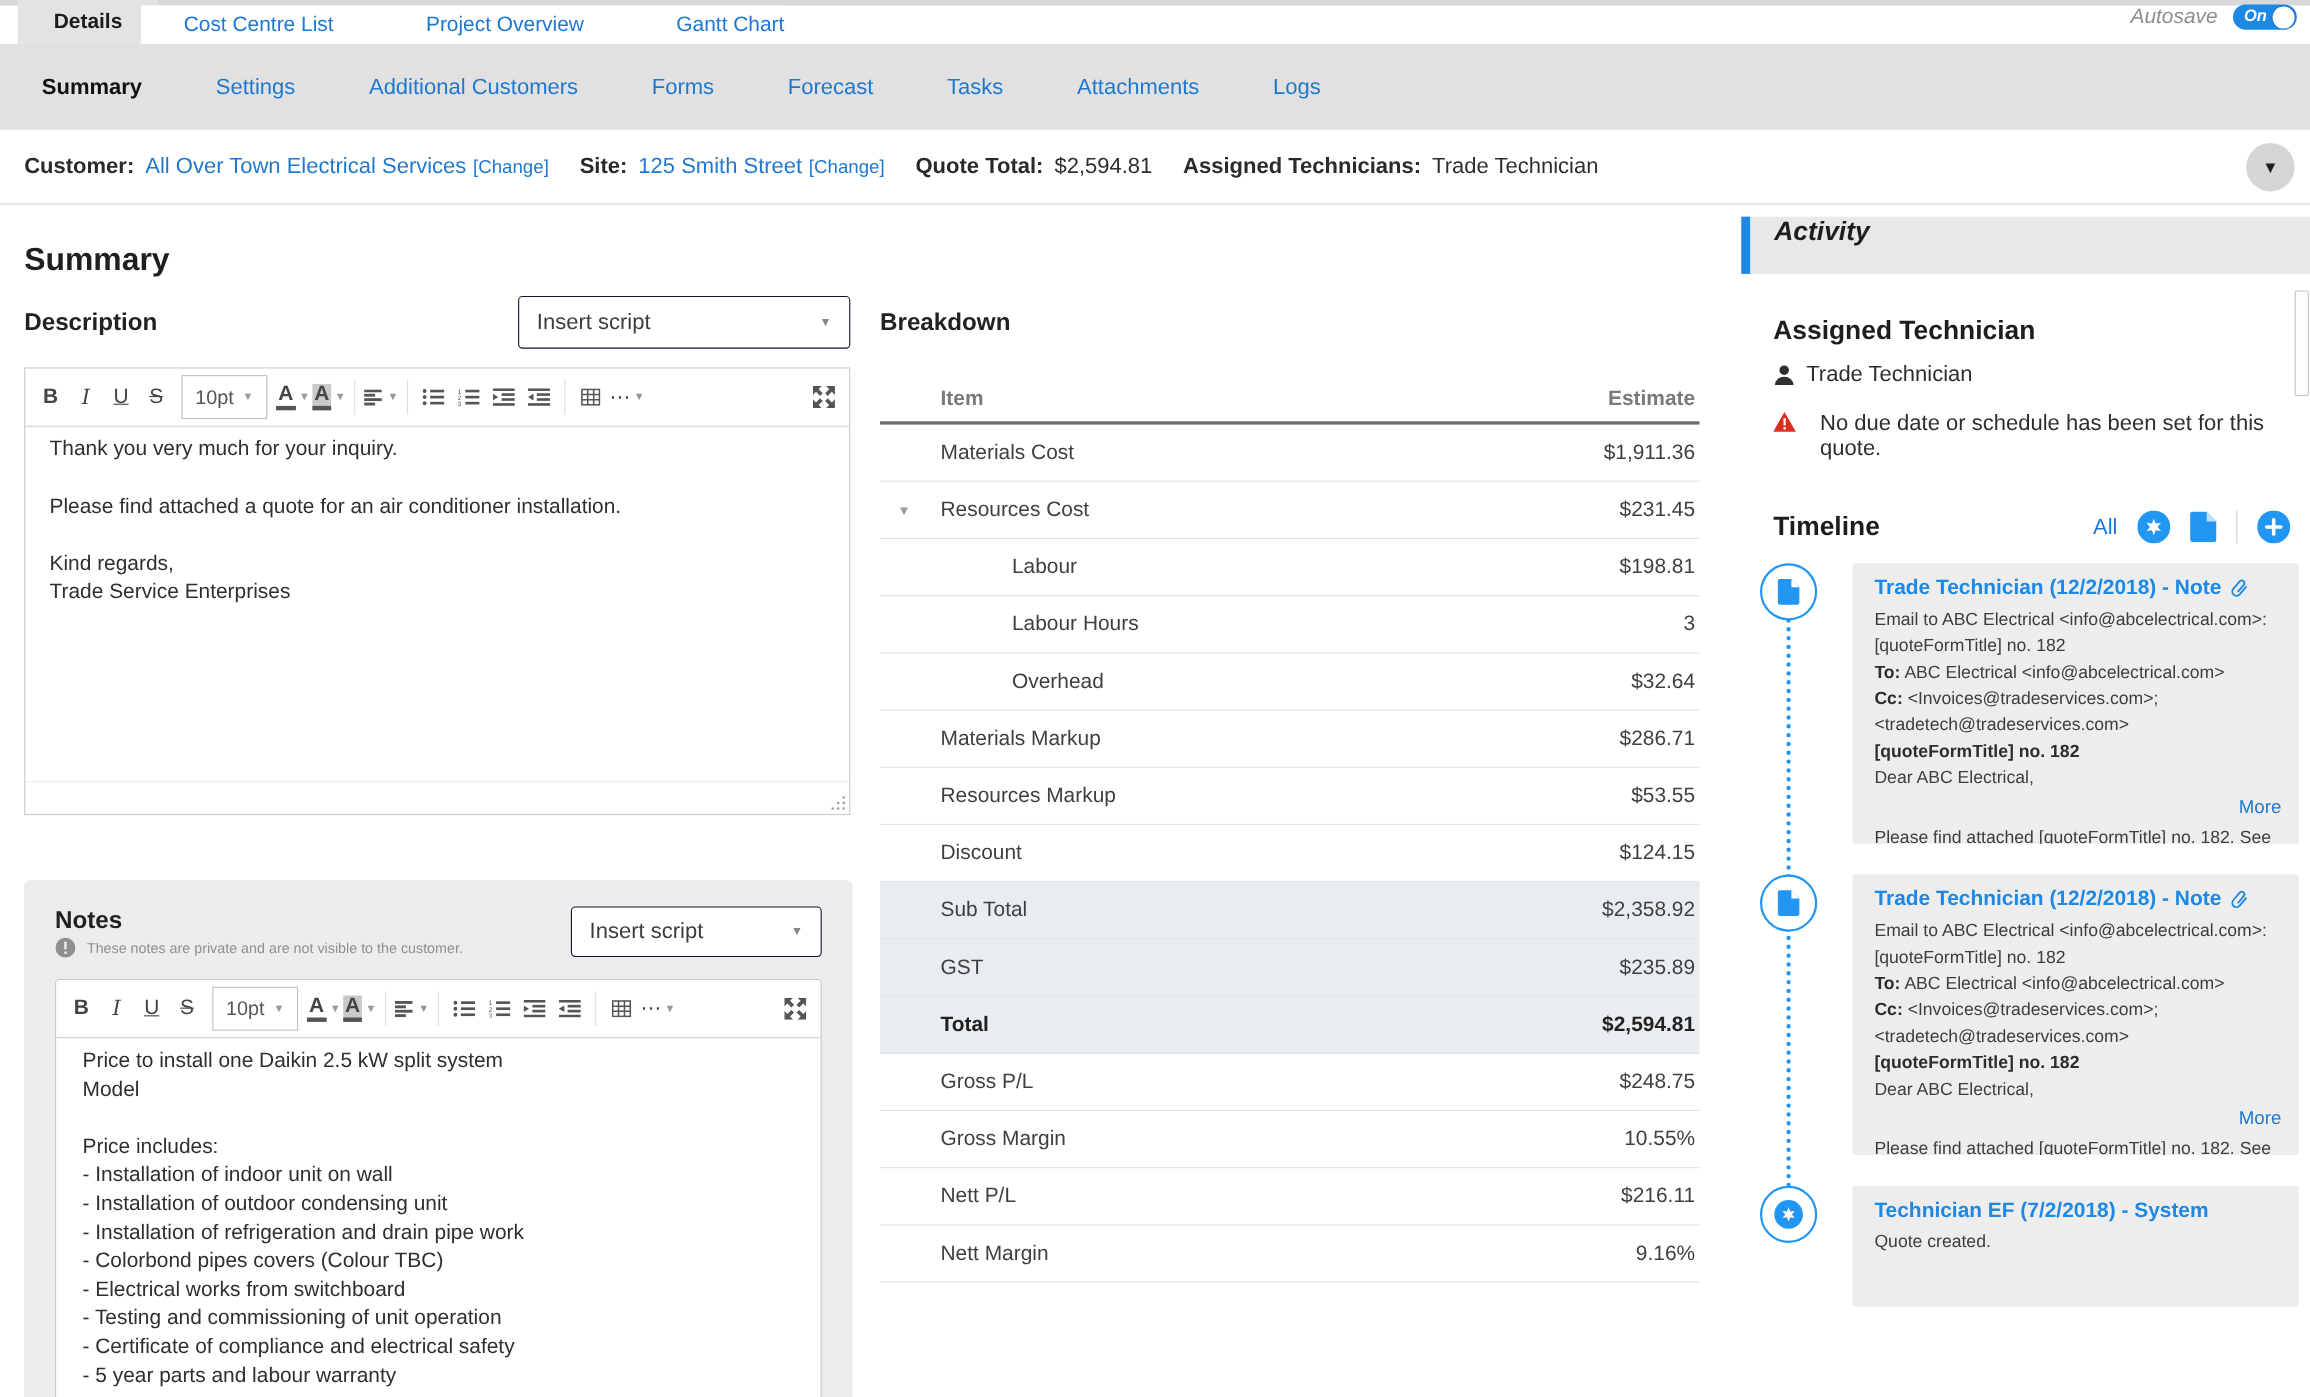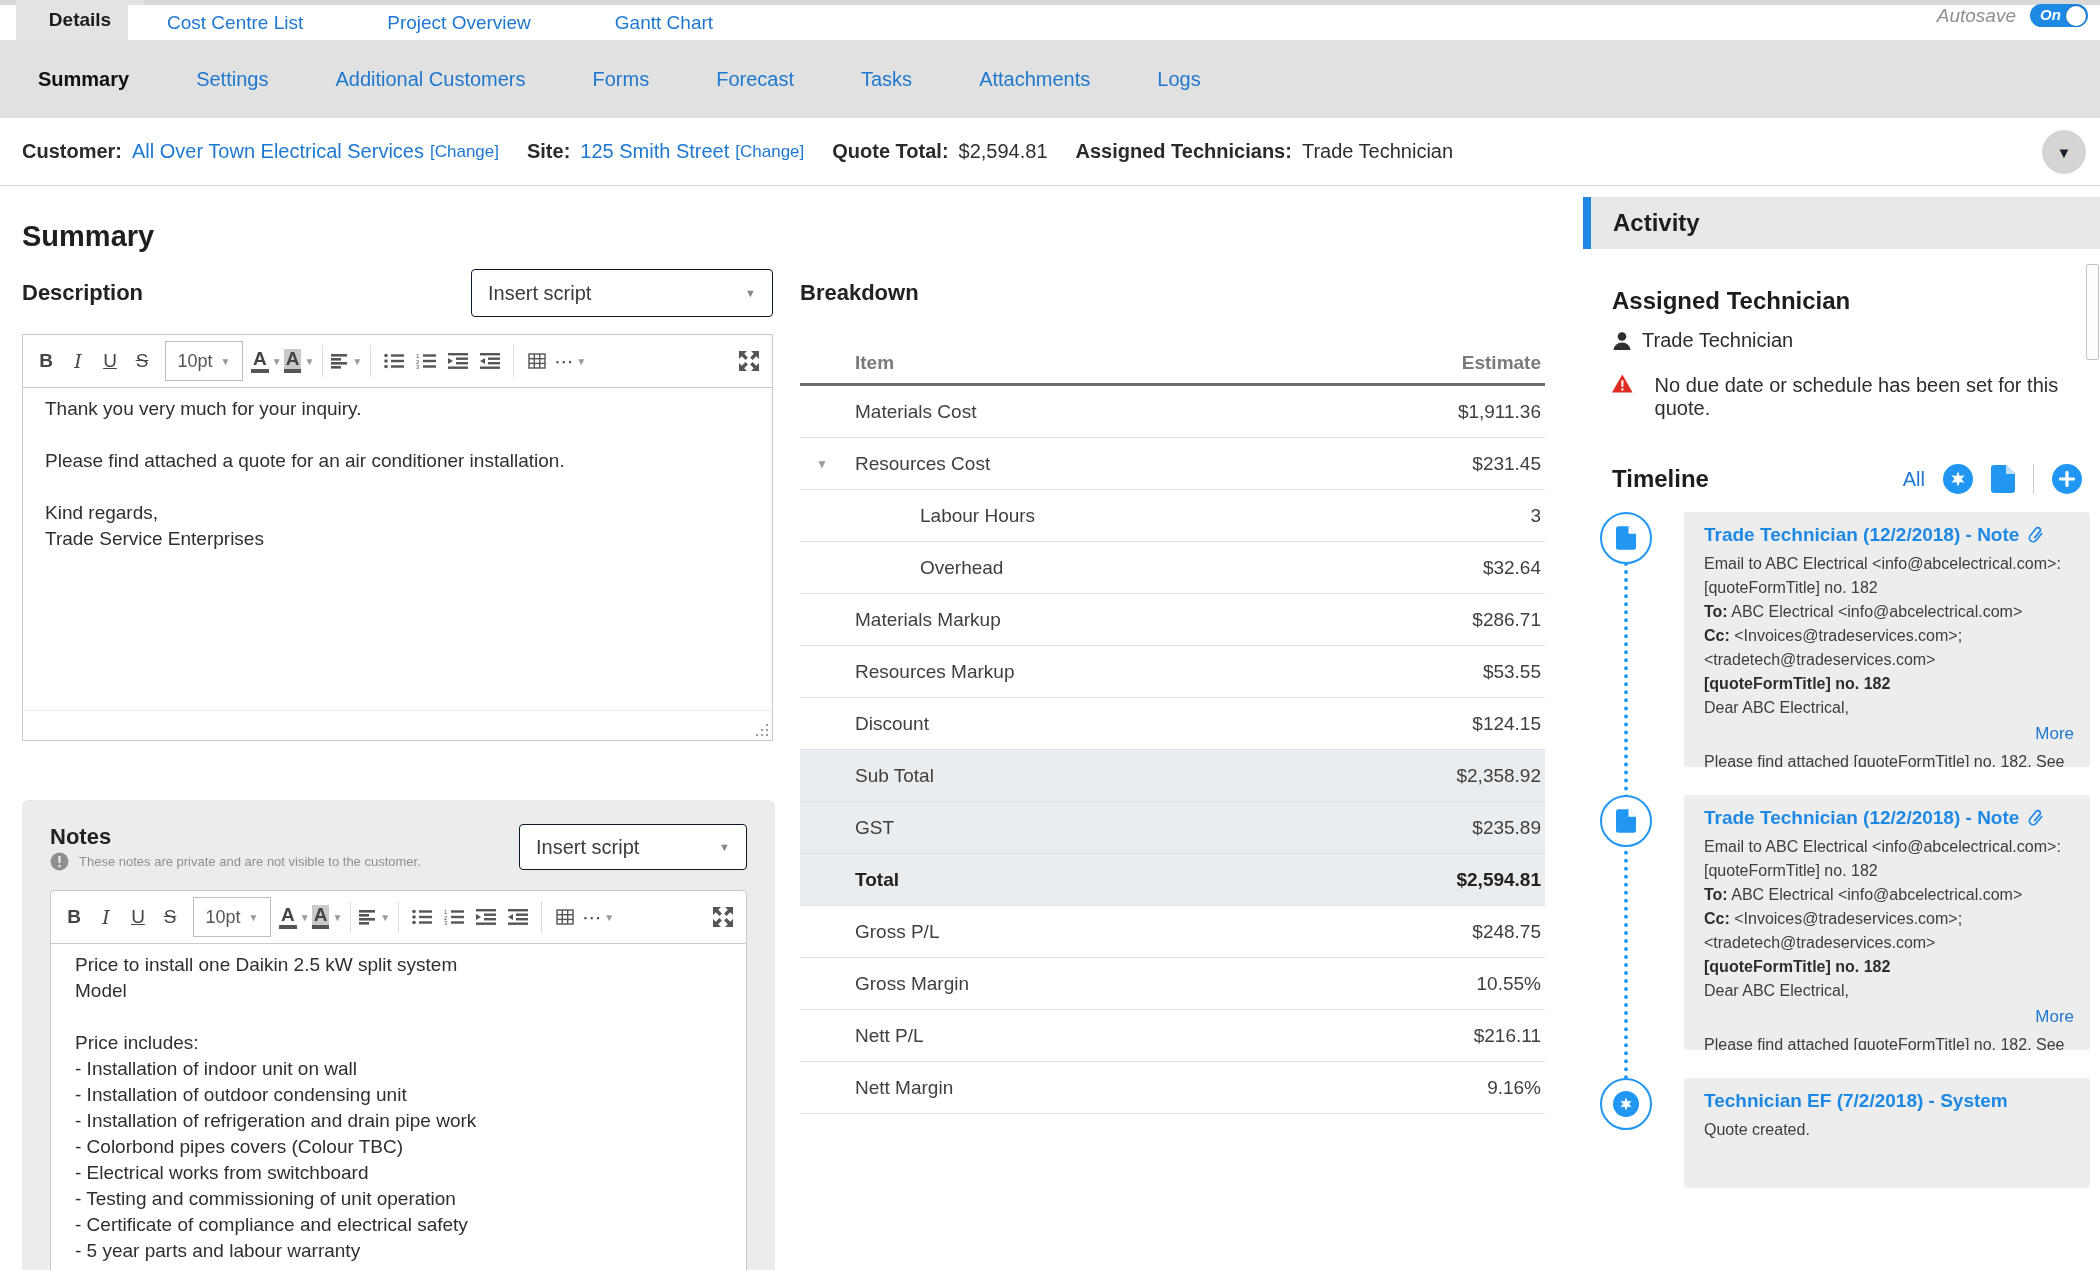--- a/index.html
+++ b/index.html
@@ -94,22 +94,22 @@
     border-bottom:1px solid #e2e2e2; font-size:19px; color:#3f3f3f; }
   .bd-row .bd-label { padding-left:55px; }
   .bd-row.lvl1 .bd-label { padding-left:120px; }
   .bd-row .bd-value { padding-right:4px; }
   .bd-row.shaded { background:#e9edf0; }
   .bd-row.boldrow { font-weight:bold; color:#222; }
   .row-arrow { position:absolute; left:16px; top:19px; font-size:12px; color:#9a9a9a; cursor:pointer; }
 
   
   .activity { position:absolute; left:1583px; top:197px; width:517px; bottom:0; background:#fff; }
-  .act-header { height:52px; background:#e8e8e8; border-left:8px solid #1e88e5; display:flex; align-items:center;
-    padding-left:22px; font-size:24px; font-weight:bold; color:#1d1d1d; }
+  .act-header { height:52px; background:#e8e8e8; border-left:8px solid #1e88e5; display:flex; 
+    padding-left:22px; font-size:24px; font-weight:bold; color:#1d1d1d;font-style:italic; }
   .act-body { padding:0 10px 0 29px; }
   .assigned-h { margin-top:38px; font-size:24px; font-weight:bold; color:#1d1d1d; }
   .tech-row { margin-top:14px; display:flex; align-items:center; gap:10px; font-size:20px; color:#2d2d2d; }
   .warn-row { margin-top:22px; display:flex; align-items:flex-start; gap:22px; font-size:20px; color:#2d2d2d; }
   .tl-head { margin-top:44px; display:flex; align-items:center; }
   .tl-title { font-size:24px; font-weight:bold; color:#1d1d1d; }
   .tl-filters { margin-left:auto; display:flex; align-items:center; gap:18px; padding-right:8px; }
   .tl-all { font-size:20px; color:#1e78d0; cursor:pointer; }
   .tl-fsep { width:1px; height:30px; background:#ccc; }
   .tl-list { position:relative; margin-top:18px; margin-left:-12px; }
@@ -472,20 +472,24 @@
       <span class="h-est">Estimate</span>
     </div>
     <div class="bd-row">
       <span class="bd-label">Materials Cost</span>
       <span class="bd-value">$1,911.36</span>
     </div>
     <div class="bd-row">
       <span class="row-arrow">▼</span>
       <span class="bd-label">Resources Cost</span>
       <span class="bd-value">$231.45</span>
+    </div>
+    <div class="bd-row lvl1">
+      <span class="bd-label">Labour</span>
+      <span class="bd-value">$198.81</span>
     </div>
     <div class="bd-row lvl1">
       <span class="bd-label">Labour Hours</span>
       <span class="bd-value">3</span>
     </div>
     <div class="bd-row lvl1">
       <span class="bd-label">Overhead</span>
       <span class="bd-value">$32.64</span>
     </div>
     <div class="bd-row">

